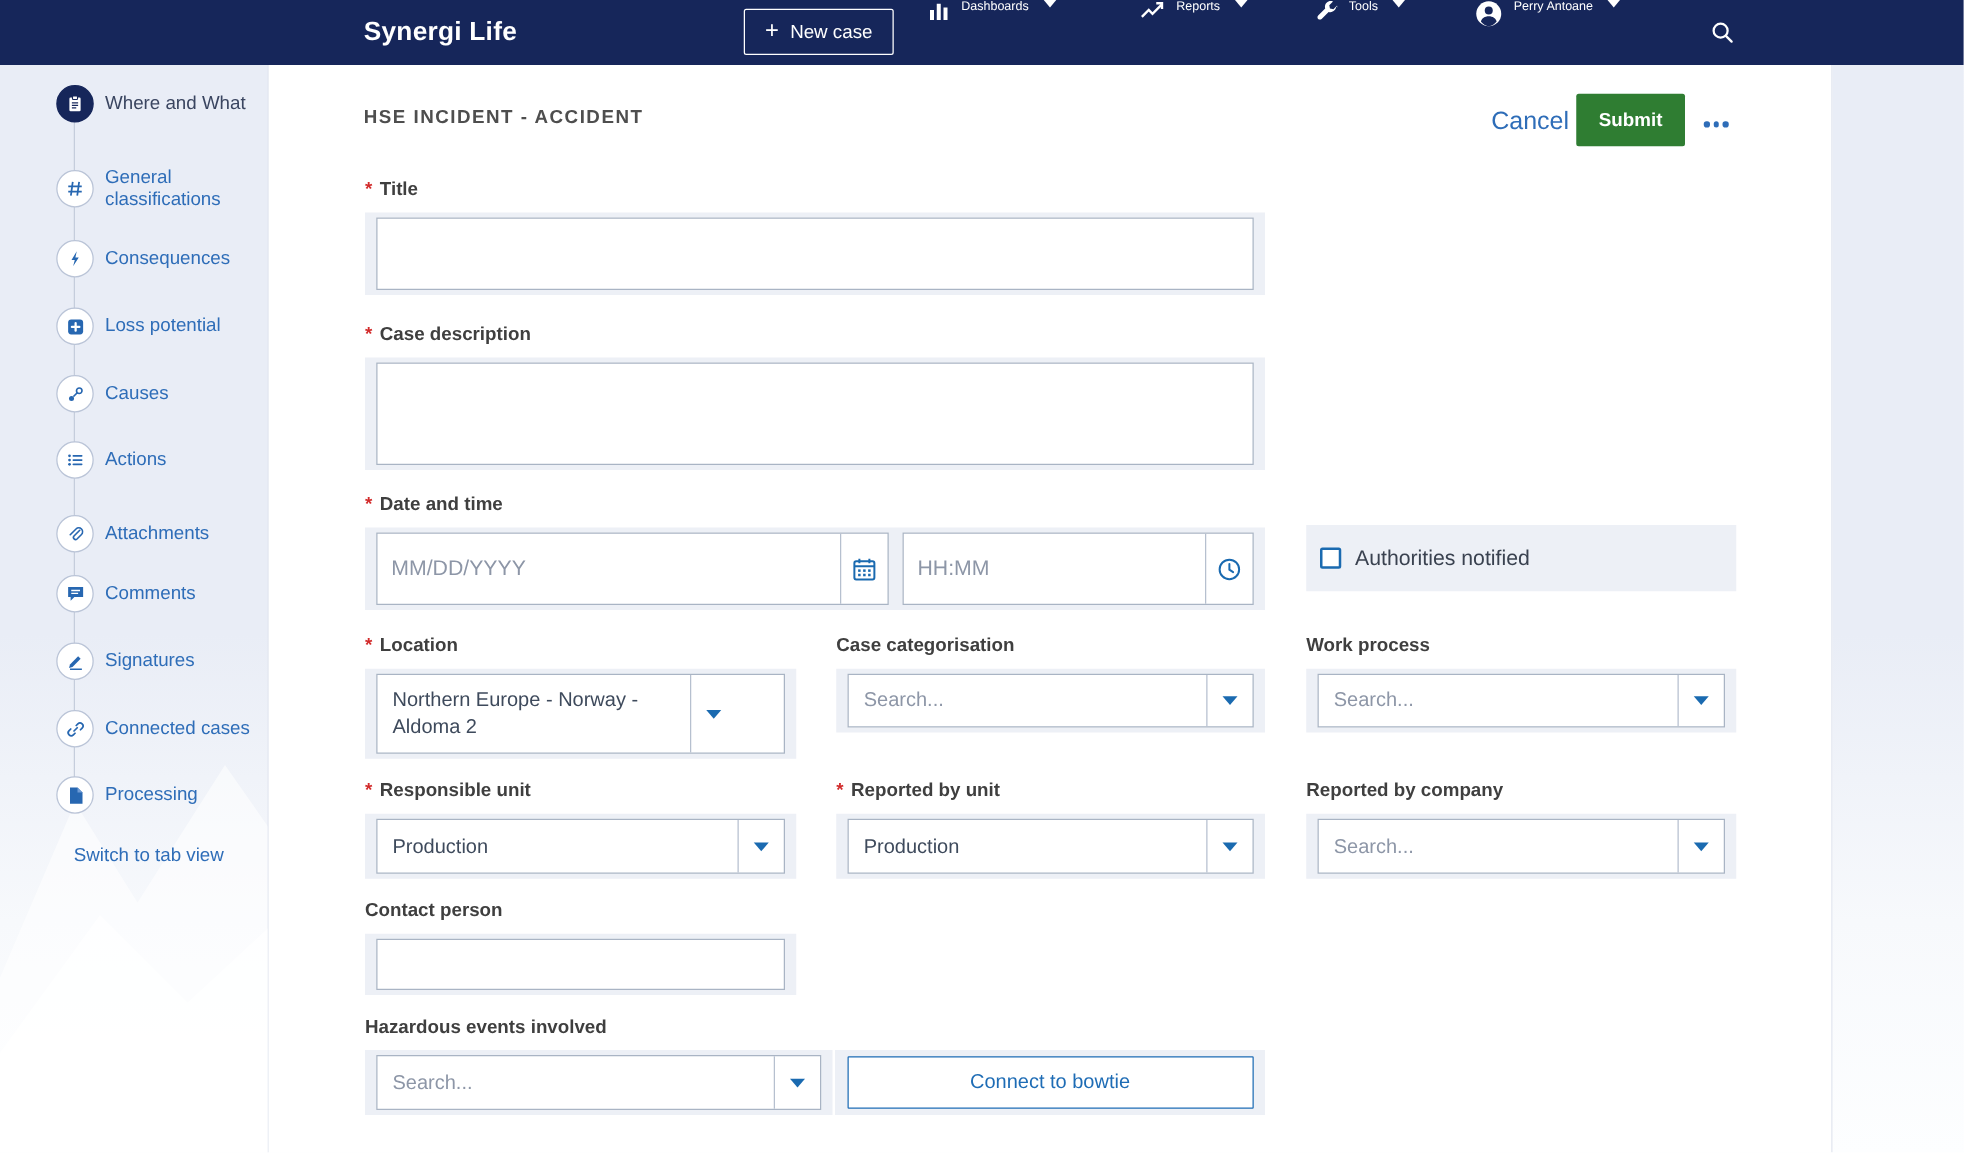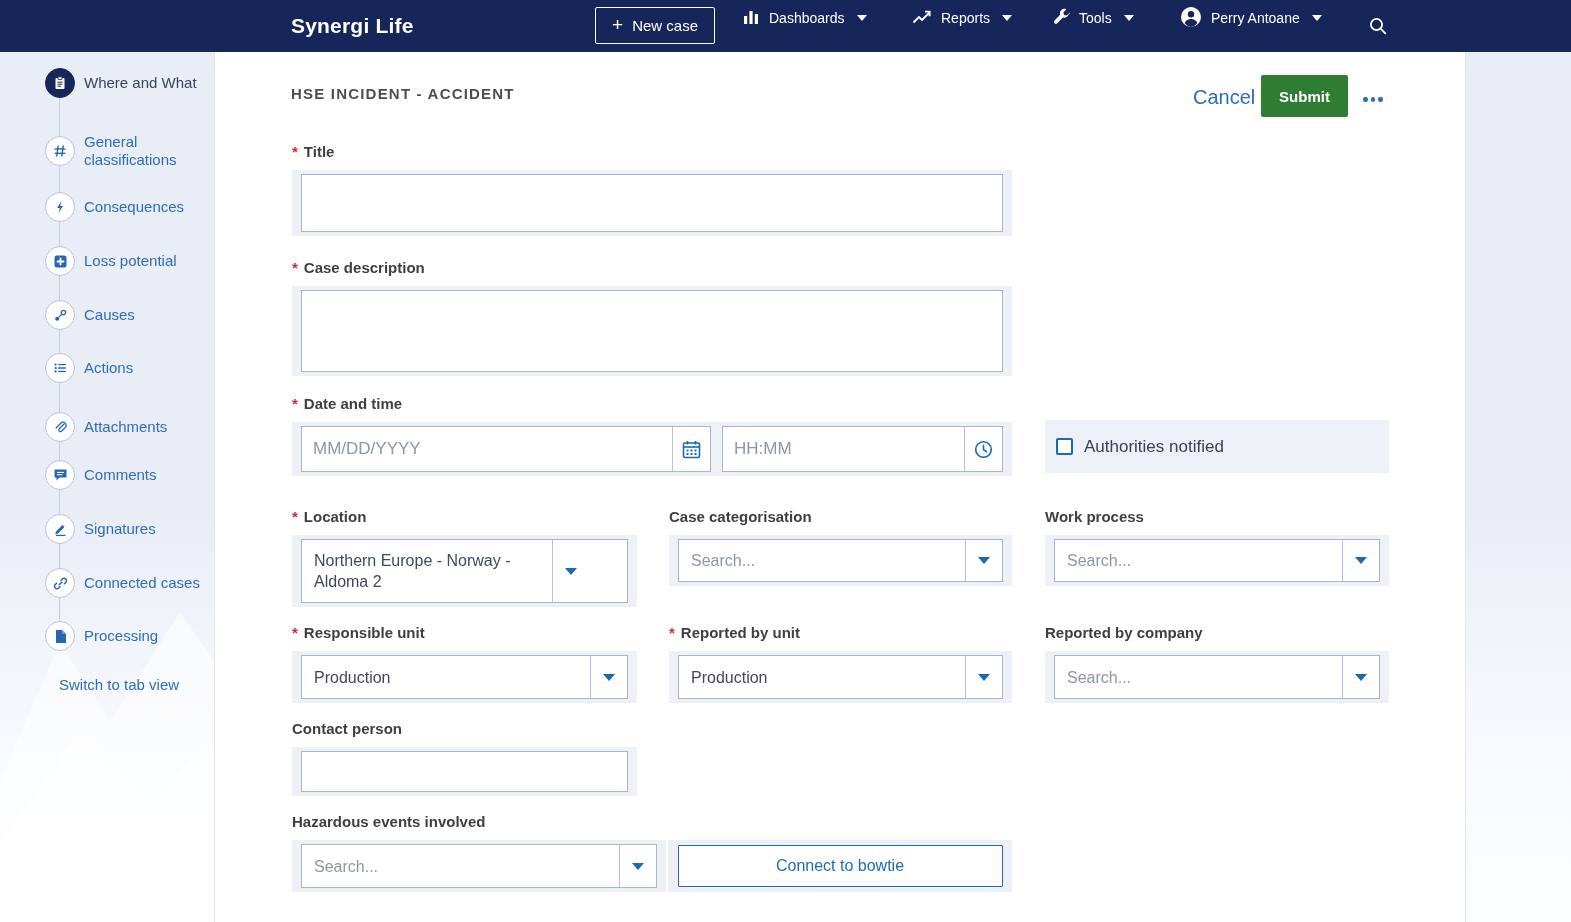--- a/index.html
+++ b/index.html
@@ -13,21 +13,21 @@
     font-family:"Liberation Sans","DejaVu Sans",sans-serif;
     background:linear-gradient(to bottom, var(--page-bg) 0%, var(--page-bg) 55%, #f7f9fc 80%, #fdfeff 100%);
     position:relative; color:var(--label-text);
   }
   
   .topbar{position:absolute;left:0;top:0;right:0;height:52px;background:var(--navy);z-index:20;}
   .brand{position:absolute;left:291px;top:50%;transform:translateY(-50%);color:#fff;font-size:21px;font-weight:700;letter-spacing:.2px;}
   .new-case-btn{position:absolute;left:595px;top:7px;width:120px;height:37px;border:1px solid #fff;background:transparent;
     color:#fff;font-size:15px;display:flex;align-items:center;justify-content:center;gap:9px;border-radius:2px;cursor:pointer;font-family:inherit;}
   .plus-glyph{font-size:19px;font-weight:400;line-height:1;margin-top:-2px;}
-  .nav-item{position:absolute;top:0;height:36px;display:flex;align-items:center;gap:9px;color:#fff;font-size:14px;cursor:pointer;}
+  .nav-item{position:absolute;top:0;height:36px;display:flex;gap:9px;color:#fff;font-size:10px;cursor:pointer;}
   .caret-white{width:0;height:0;border-left:5px solid transparent;border-right:5px solid transparent;border-top:6px solid #fff;margin-left:3px;}
   .search-btn{position:absolute;left:1368px;top:16px;background:none;border:none;cursor:pointer;}
   
   .sidebar{position:absolute;left:0;top:52px;bottom:0;width:215px;background:transparent;border-right:1px solid #e2e6ef;overflow:hidden;}
   .mountain{position:absolute;left:0;bottom:0;width:215px;height:400px;pointer-events:none;}
   .connector{position:absolute;left:59px;top:44px;width:1px;height:540px;background:#c5cddc;}
   .step{position:absolute;left:45px;display:flex;align-items:center;gap:9px;height:30px;width:168px;cursor:pointer;}
   .step-circle{width:30px;height:30px;border-radius:50%;background:#fff;border:1px solid #bac4d7;display:flex;align-items:center;justify-content:center;flex:none;position:relative;z-index:2;}
   .step.active .step-circle{background:var(--navy);border-color:var(--navy);}
   .step-label{color:var(--link-blue);font-size:15px;line-height:18px;}
@@ -300,21 +300,21 @@
     <div class="strip" style="height:90px">
       <textarea class="text-input" style=""></textarea>
     </div>
   </div>
 
   <div class="field" style="left:77px;top:343px;width:720px">
     <div class="field-label">
       <span class="req">*</span>
       <span>Date and time</span>
     </div>
-    <div class="strip" style="height:54px">
+    <div class="strip" style="height:66px">
       <div class="date-row">
         <div class="input-group" style="width:410px">
           <input placeholder="MM/DD/YYYY" style="">
           <span class="icon-box">
             <svg width="19" height="19" viewBox="0 0 19 19">
                 <rect x="1.5" y="3" width="16" height="14.5" rx="1.5" fill="none" stroke="#1a6ab0" stroke-width="1.6"></rect>
                 <line x1="1.5" y1="7" x2="17.5" y2="7" stroke="#1a6ab0" stroke-width="1.6"></line>
                 <line x1="5.5" y1="1" x2="5.5" y2="4.5" stroke="#1a6ab0" stroke-width="1.6"></line>
                 <line x1="13.5" y1="1" x2="13.5" y2="4.5" stroke="#1a6ab0" stroke-width="1.6"></line>
                 <g fill="#1a6ab0">

